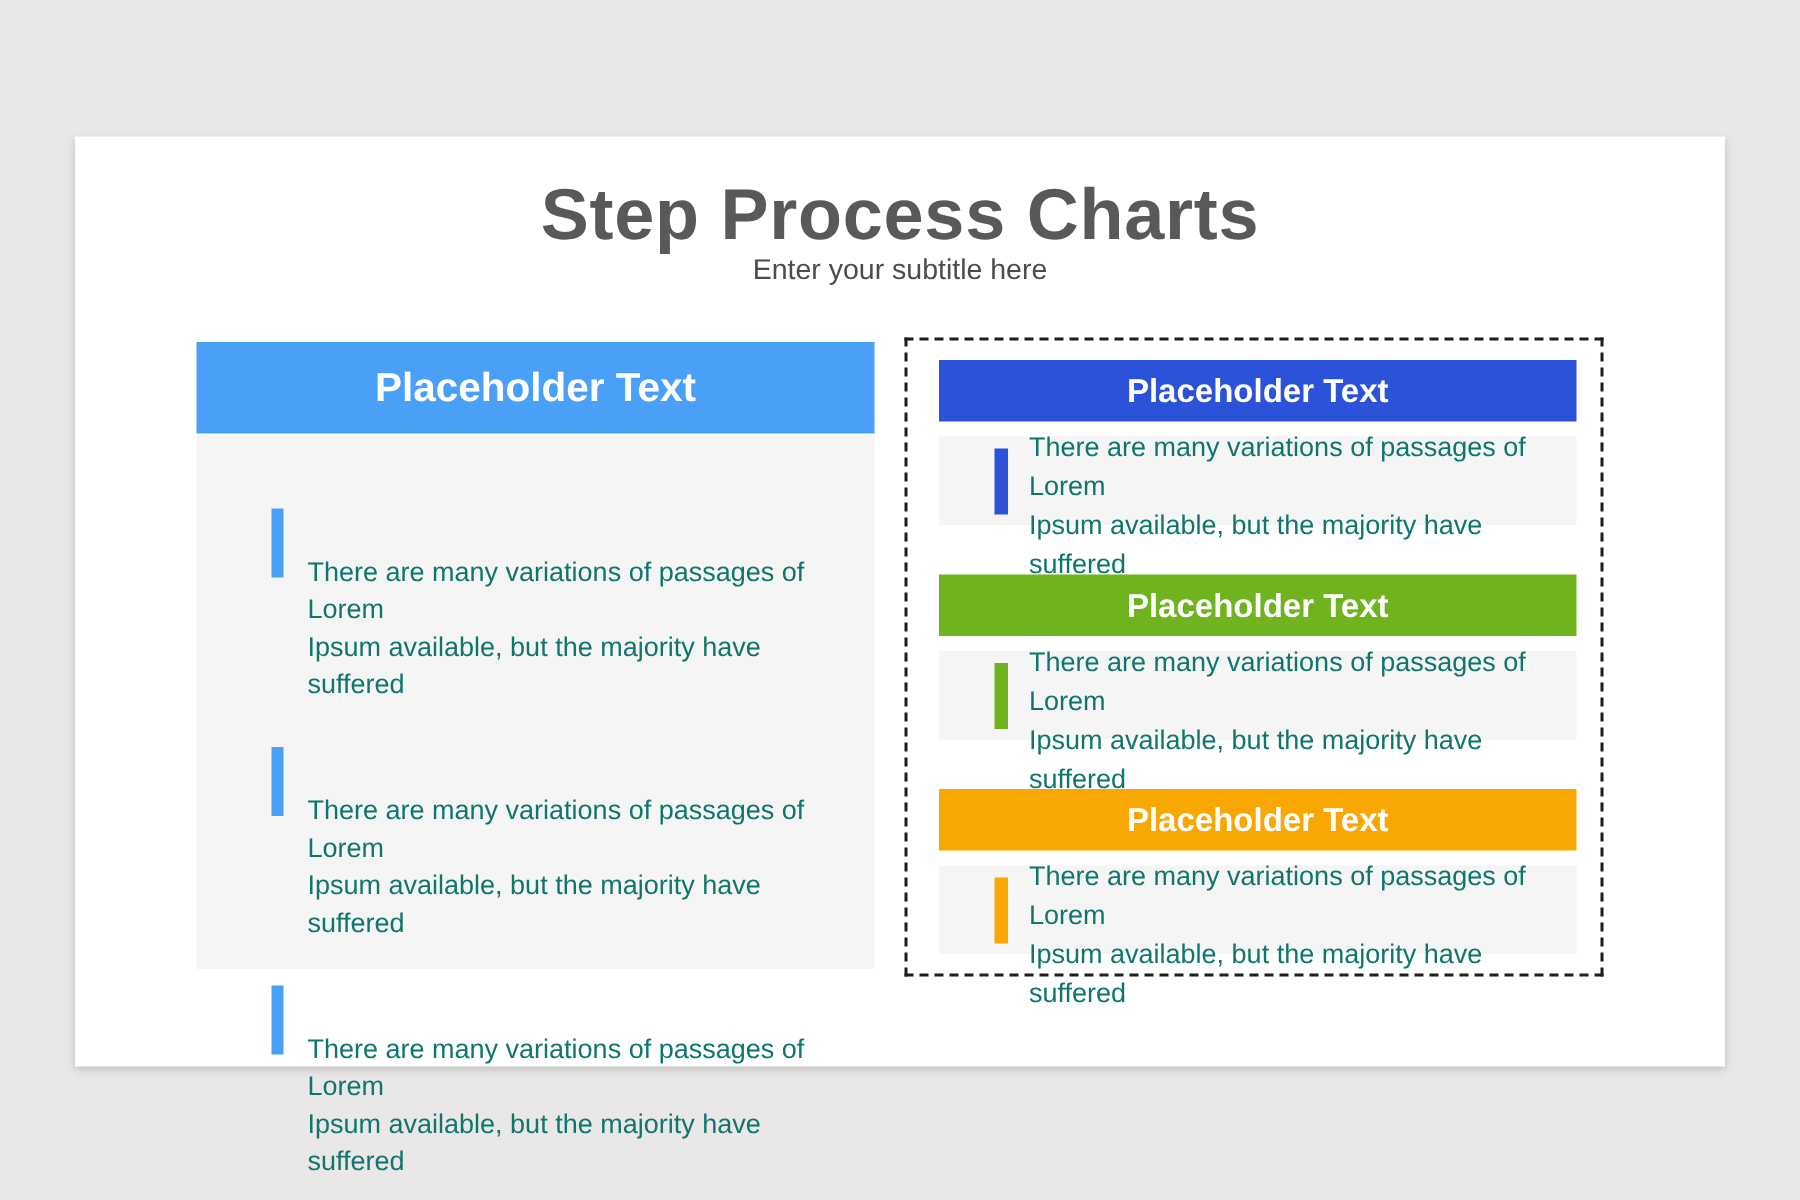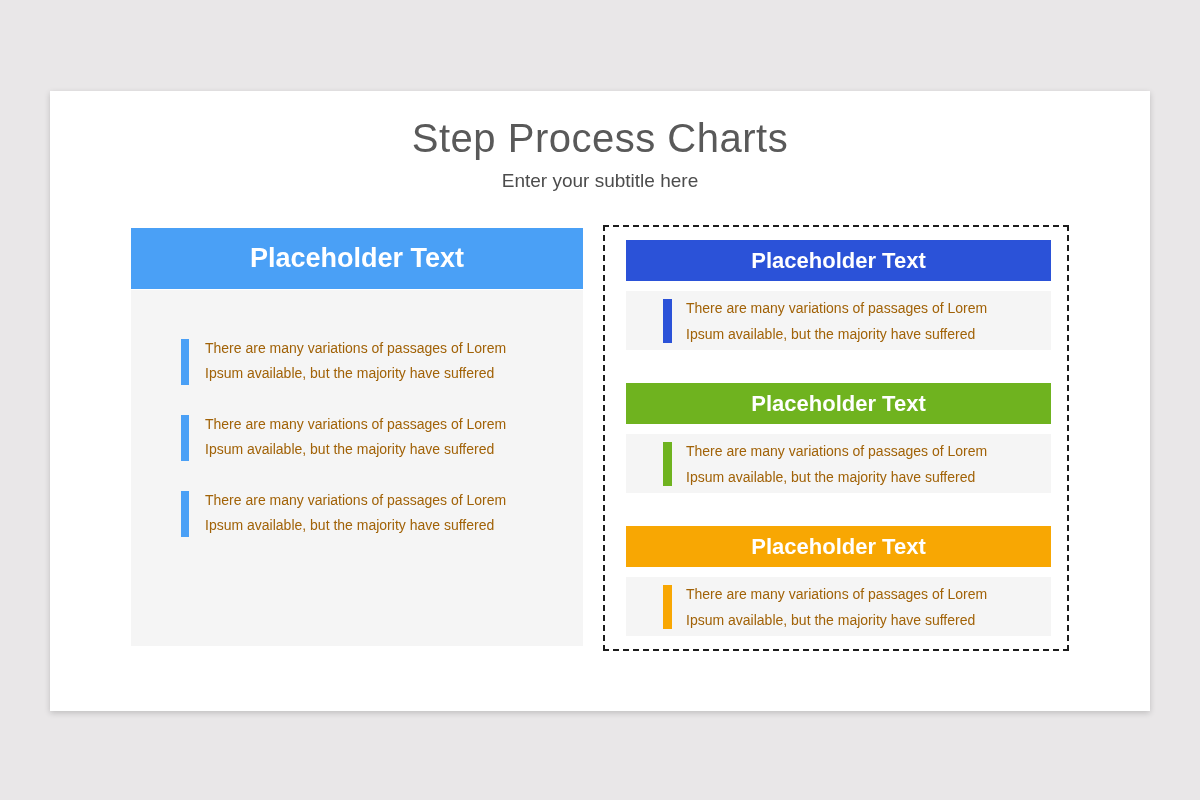--- a/index.html
+++ b/index.html
@@ -14,22 +14,22 @@
     position: absolute;
     left: 50px; top: 91px;
     width: 1100px; height: 620px;
     background: #ffffff;
     box-shadow: 0 2px 6px rgba(0,0,0,0.18);
   }
   .slide-title {
     position: absolute;
     top: 25px; left: 0; right: 0;
     text-align: center;
-    font-size: 40px;
-    font-weight: 400;
+    font-size: 48px;
+    font-weight: 700;
     color: #595959;
     letter-spacing: 0.5px;
   }
   .slide-subtitle {
     position: absolute;
     top: 79px; left: 0; right: 0;
     text-align: center;
     font-size: 19px;
     font-weight: 400;
     color: #4c4c4c;
@@ -61,23 +61,24 @@
     margin-bottom: 26px;
   }
   .accent-bar {
     width: 8px;
     height: 46px;
     flex: 0 0 8px;
     margin-top: 3px;
     margin-right: 16px;
   }
   .item-text {
-    font-size: 14px;
+    font-size: 18px;
     line-height: 25px;
-    color: #a16207;
+    color: #0f766e;
+    margin-top: 33px;
   }
   
   .right-panel {
     position: absolute;
     left: 553px; top: 134px;
     width: 466px; height: 426px;
     border: 2px dashed #1c1c1c;
     padding: 13px 16px 0 21px;
   }
   .step-section { margin-bottom: 33px; }

